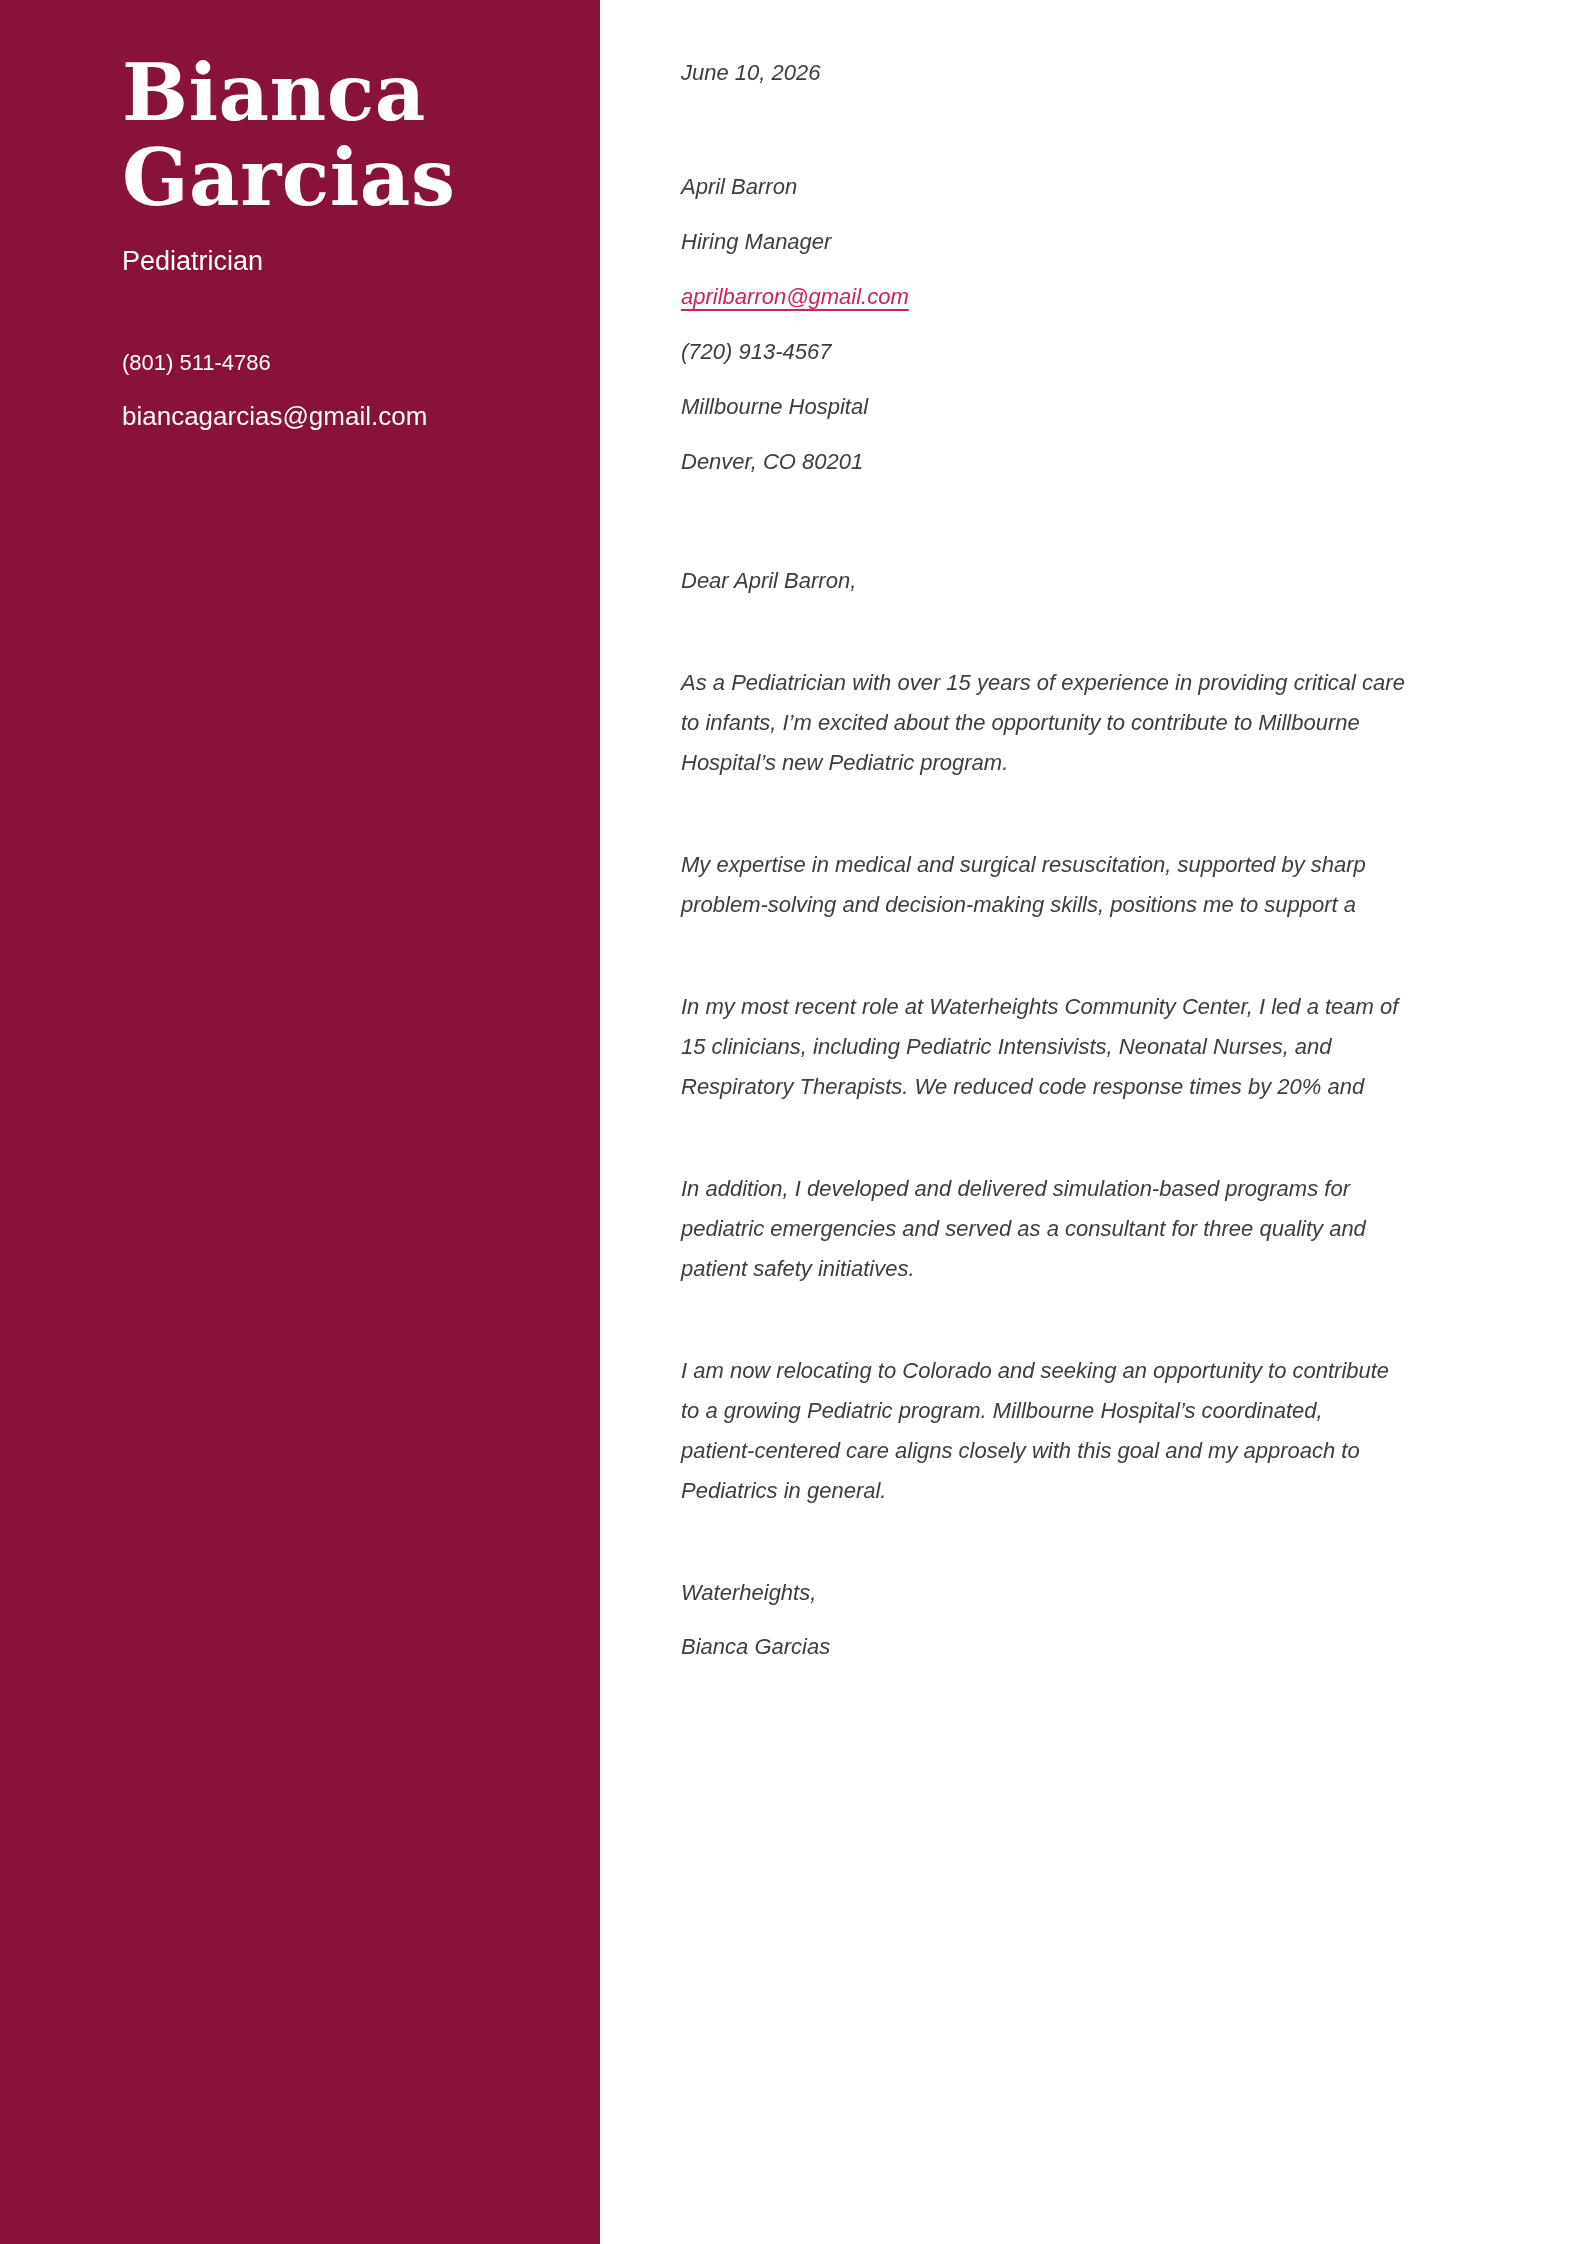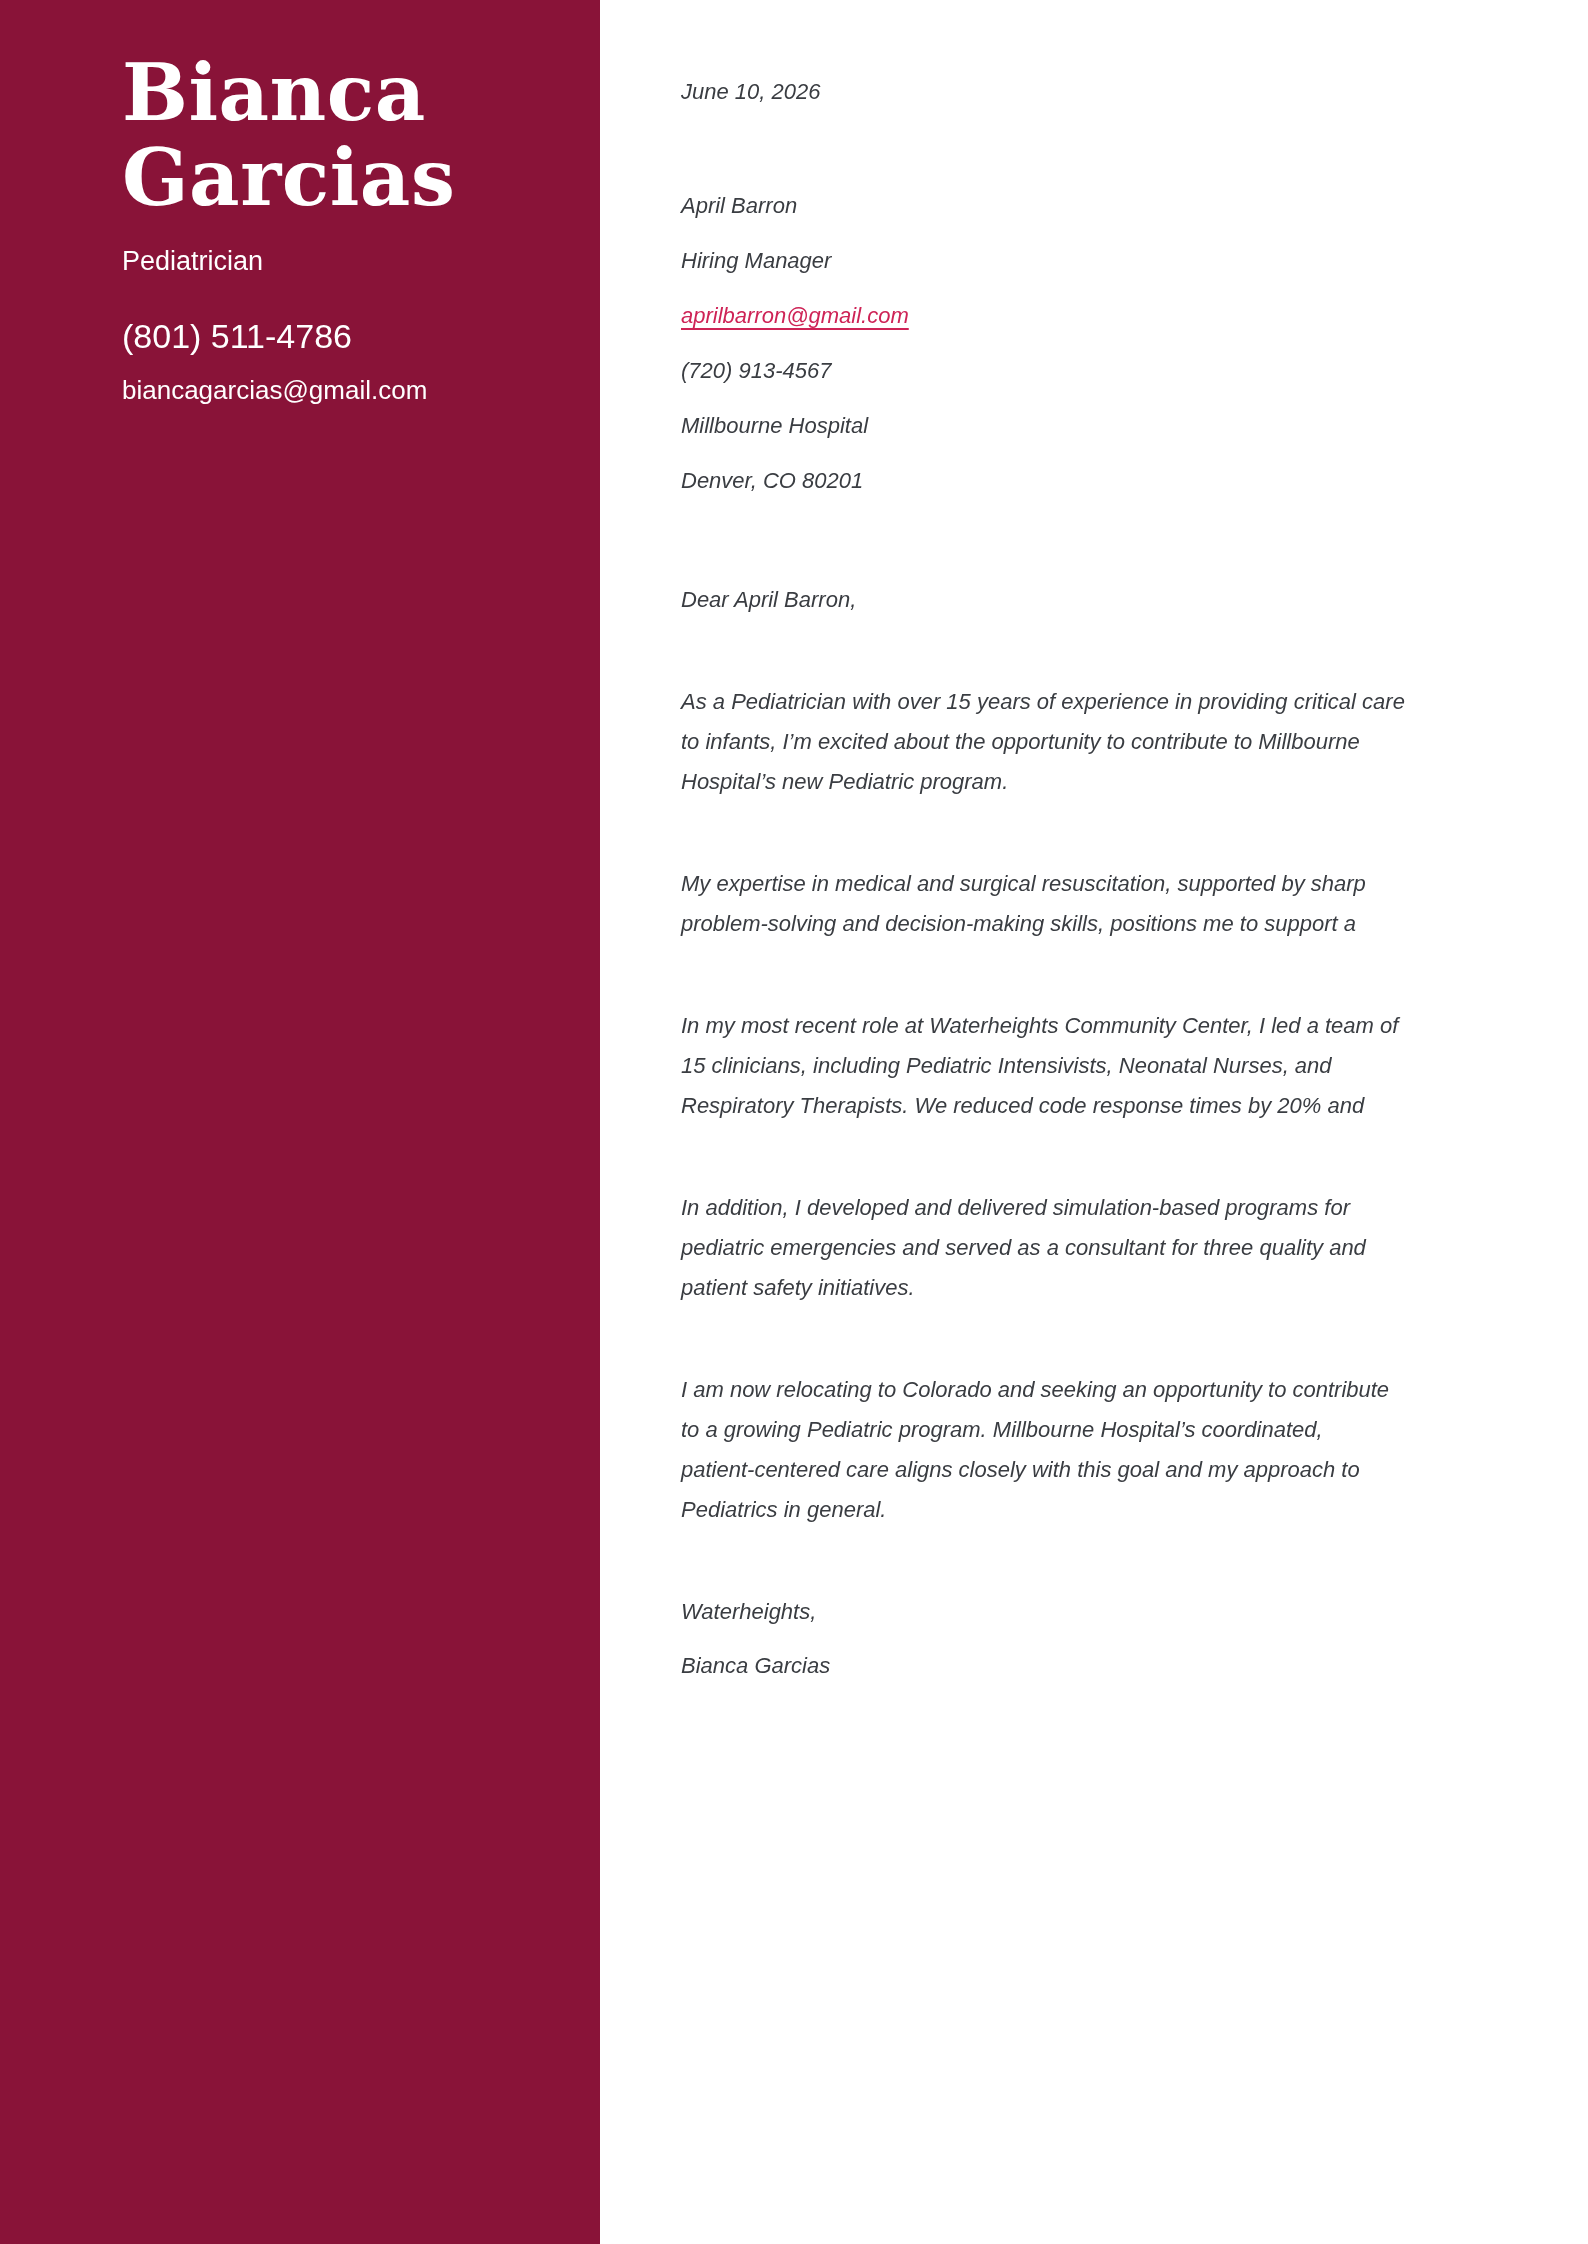--- a/index.html
+++ b/index.html
@@ -38,36 +38,36 @@
     color:var(--sidebar-text,#ffffff);
   }
   .sidebar .name span{display:block;white-space:nowrap;}
   .sidebar .job-title{
     margin-top:26px;
     font-size:27px;
     line-height:31px;
     white-space:nowrap;
   }
   .sidebar .phone{
-    margin-top:44px;
-    font-size:34px;
+    margin-top:70px;
+    font-size:22px;
     line-height:31px;
     white-space:nowrap;
   }
   .sidebar .email{
     margin-top:23px;
     font-size:26px;
     line-height:31px;
     white-space:nowrap;
   }
   
   .letter{
     position:absolute;
     left:600px;top:0;right:0;bottom:0;
-    padding:72px 90px 0 81px;
+    padding:53px 90px 0 81px;
     font-style:italic;
     font-size:22px;
     line-height:40px;
     color:var(--body-text,#3a3d42);
   }
   .letter .line{white-space:nowrap;}
   .date-line{margin-bottom:74px;}
   .recipient-block .line{margin-bottom:15px;}
   .recipient-block{margin-bottom:79px;}
   .salutation{margin-bottom:62px;}

